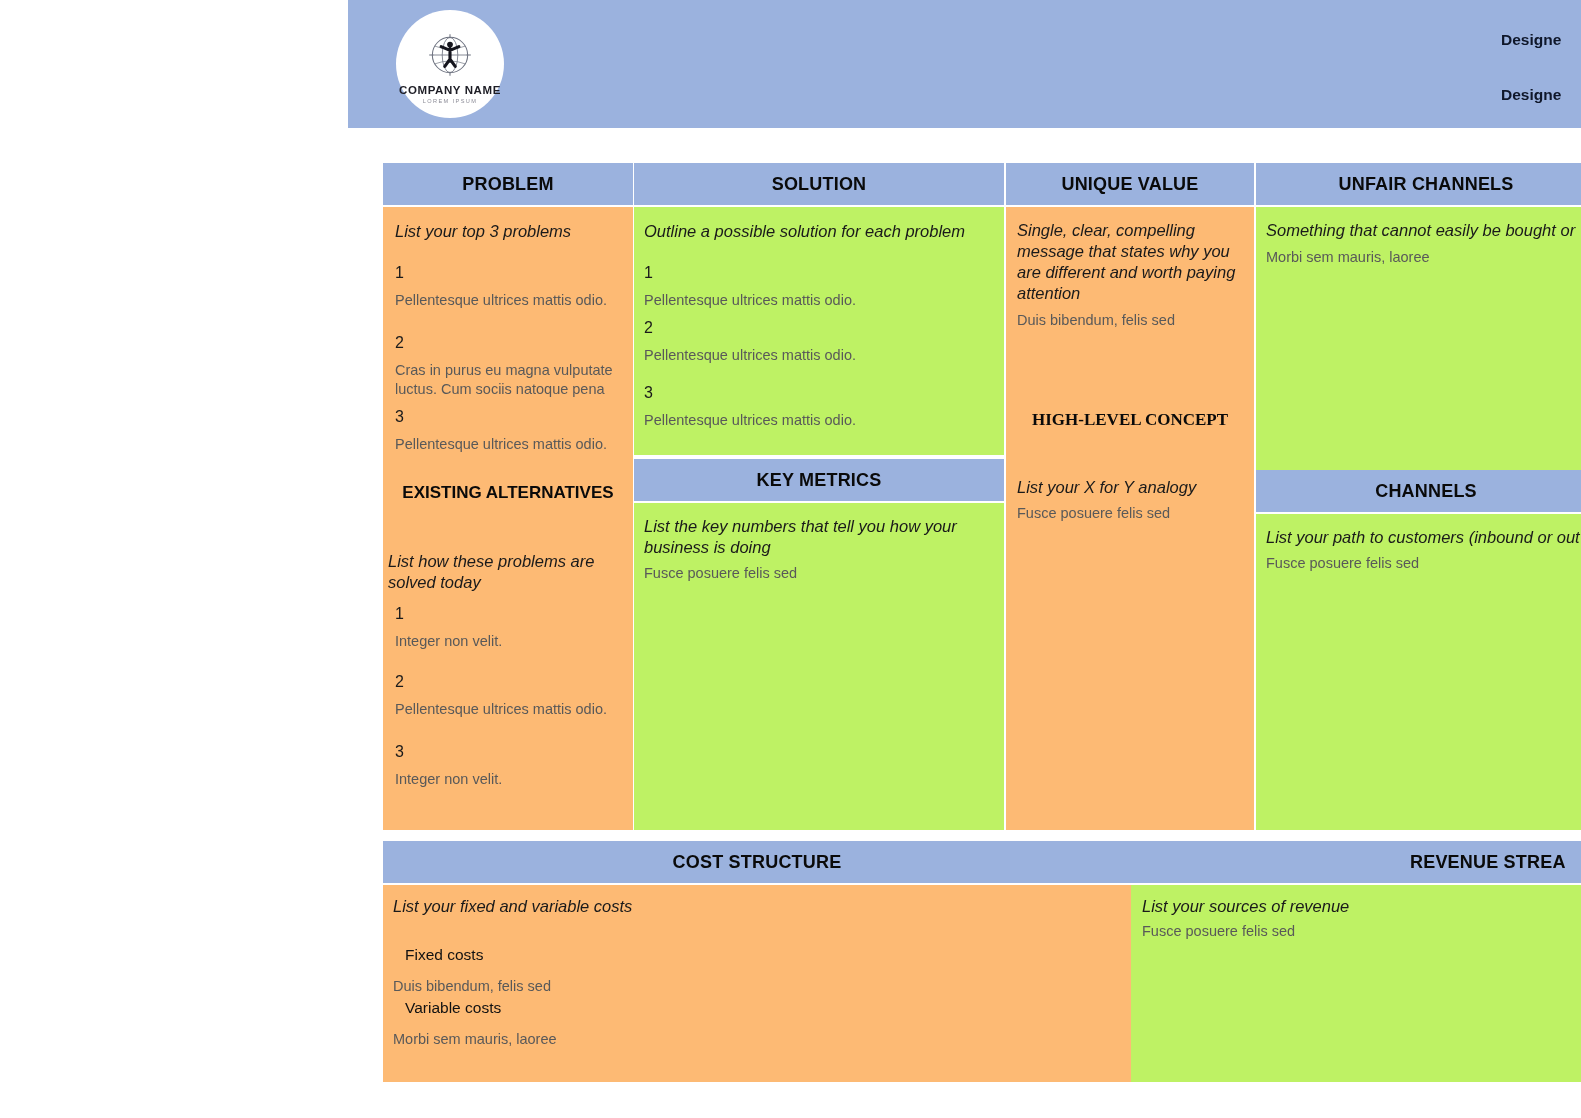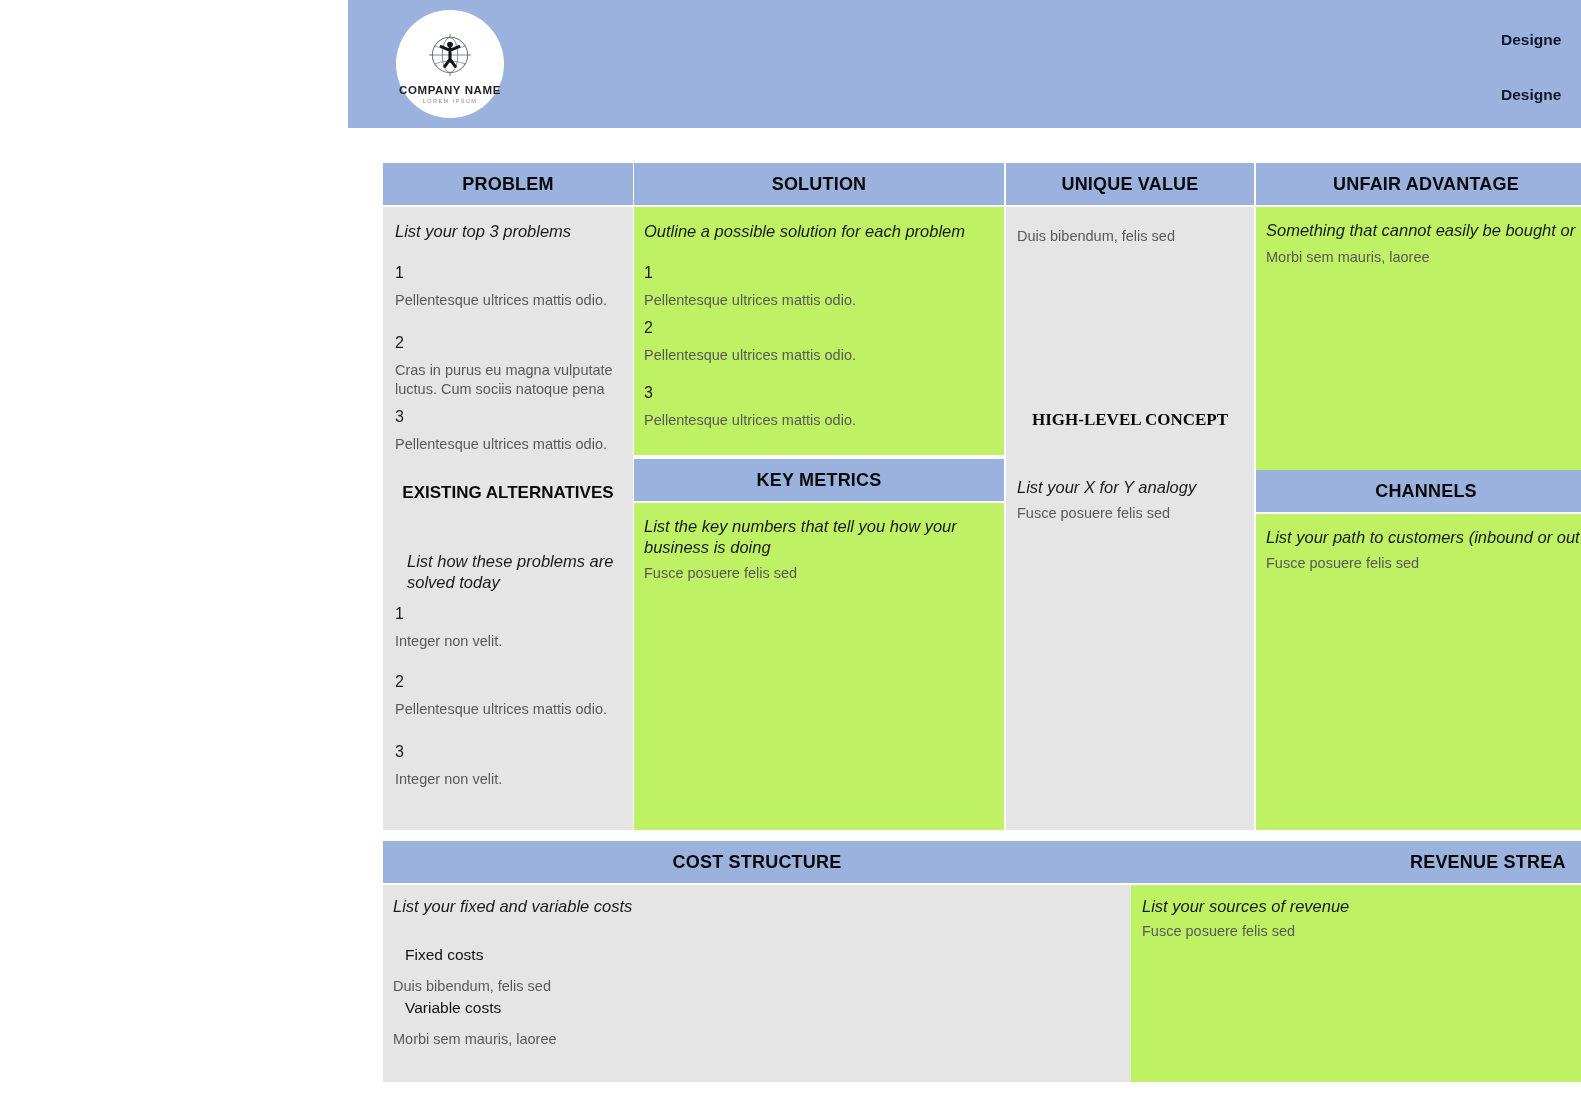--- a/index.html
+++ b/index.html
@@ -87,21 +87,21 @@
     font-size: 18px;
     font-weight: 700;
     letter-spacing: 0.2px;
     color: #0a0a0a;
     white-space: nowrap;
   }
   .panel {
     position: absolute;
     overflow: hidden;
   }
-  .panel.gray  { background: #e5e5e5; }
+  .panel.gray  { background: #fdba74; }
   .panel.white { background: #bef264; }
 
   .prompt {
     font-size: 16.5px;
     font-style: italic;
     color: #1a1a1a;
     line-height: 1.28;
     margin: 0;
   }
   .sub {
@@ -170,21 +170,21 @@
 <div class="bar" style="left:383px; top:163px; width:250px; height:42px;">
   <span class="bar-label">PROBLEM</span>
 </div>
 <div class="bar" style="left:634px; top:163px; width:370px; height:42px;">
   <span class="bar-label">SOLUTION</span>
 </div>
 <div class="bar" style="left:1006px; top:163px; width:248px; height:42px;">
   <span class="bar-label">UNIQUE VALUE</span>
 </div>
 <div class="bar" style="left:1256px; top:163px; width:340px; height:42px;">
-  <span class="bar-label">UNFAIR ADVANTAGE</span>
+  <span class="bar-label">UNFAIR CHANNELS</span>
 </div>
 
 <div class="panel gray" style="left:383px; top:207px; width:250px; height:623px;">
   <div class="pad" style="left:12px; top:14px; width:226px;">
     <p class="prompt">List your top 3 problems</p>
   </div>
 
   <div class="pad" style="left:12px; top:56px; width:226px;">
     <p class="num">1</p>
     <p class="item-text" style="margin-top:9px;">Pellentesque ultrices mattis odio.</p>
@@ -193,21 +193,21 @@
     <p class="num">2</p>
     <p class="item-text" style="margin-top:9px;">Cras in purus eu magna vulputate luctus. Cum sociis natoque pena</p>
   </div>
   <div class="pad" style="left:12px; top:200px; width:226px;">
     <p class="num">3</p>
     <p class="item-text" style="margin-top:9px;">Pellentesque ultrices mattis odio.</p>
   </div>
 
   <div class="inline-head" style="left:0; top:276px; width:250px;">EXISTING ALTERNATIVES</div>
 
-  <div class="pad" style="left:24px; top:344px; width:226px;">
+  <div class="pad" style="left:5px; top:344px; width:226px;">
     <p class="prompt">List how these problems are solved today</p>
   </div>
 
   <div class="pad" style="left:12px; top:397px; width:226px;">
     <p class="num">1</p>
     <p class="item-text" style="margin-top:9px;">Integer non velit.</p>
   </div>
   <div class="pad" style="left:12px; top:465px; width:226px;">
     <p class="num">2</p>
     <p class="item-text" style="margin-top:9px;">Pellentesque ultrices mattis odio.</p>
@@ -241,20 +241,21 @@
 </div>
 <div class="panel white" style="left:634px; top:503px; width:370px; height:327px;">
   <div class="pad" style="left:10px; top:13px; width:340px;">
     <p class="prompt">List the key numbers that tell you how your business is doing</p>
     <p class="sub" style="margin-top:6px;">Fusce posuere felis sed</p>
   </div>
 </div>
 
 <div class="panel gray" style="left:1006px; top:207px; width:248px; height:623px;">
   <div class="pad" style="left:11px; top:13px; width:222px;">
+    <p class="prompt">Single, clear, compelling message that states why you are different and worth paying attention</p>
     <p class="sub" style="margin-top:7px;">Duis bibendum, felis sed</p>
   </div>
   <div class="inline-head" style="left:0; top:203px; width:248px;font-family:Liberation Serif, serif;">HIGH-LEVEL CONCEPT</div>
   <div class="pad" style="left:11px; top:270px; width:222px;">
     <p class="prompt">List your X for Y analogy</p>
     <p class="sub" style="margin-top:6px;">Fusce posuere felis sed</p>
   </div>
 </div>
 
 <div class="panel white" style="left:1256px; top:207px; width:340px; height:263px;">

